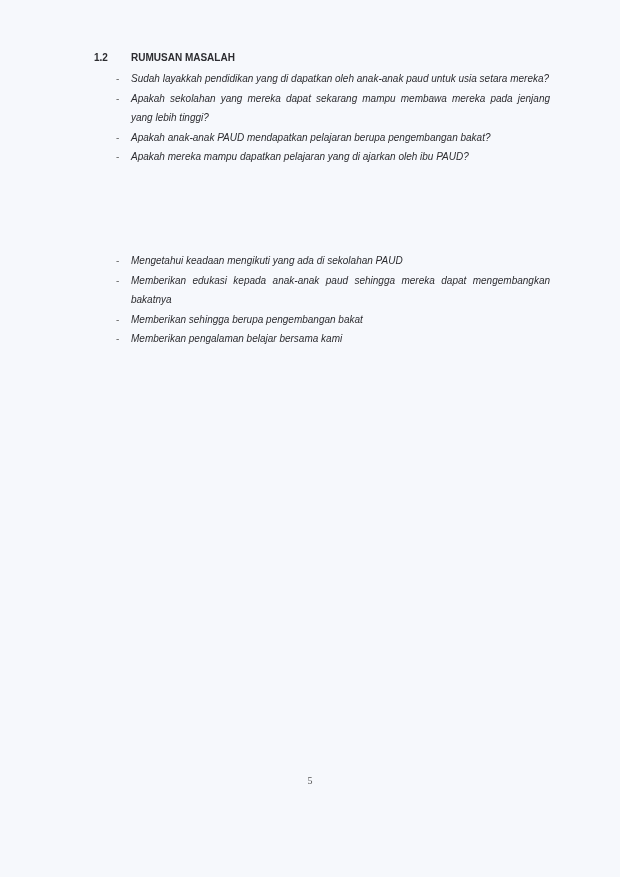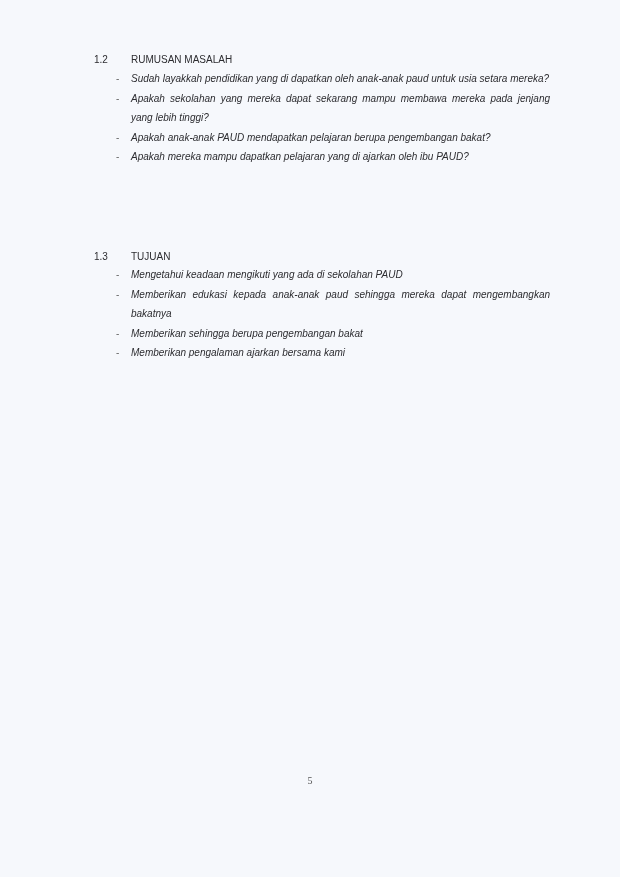--- a/index.html
+++ b/index.html
@@ -6,21 +6,21 @@
   body {
     width: 620px; height: 877px;
     background: #f6f8fc;
     font-family: "Liberation Sans", "DejaVu Sans", sans-serif;
     color: #2c2c30;
     position: relative;
     overflow: hidden;
   }
   .page { position: absolute; left: 0; top: 0; width: 620px; height: 877px; }
   .section { position: absolute; left: 94px; width: 456px; }
-  .heading { display: flex; font-weight: normal; font-size: 10px; height: 14px; align-items: center; }
+  .heading { display: flex; font-weight: bold; font-size: 10px; height: 14px; align-items: flex-start; }
   .heading .num { width: 37px; }
   .list { margin: 0; padding: 0; list-style: none; }
   .item { display: flex; font-size: 10px; line-height: 19.5px; }
   .dash { width: 37px; padding-left: 22px; box-sizing: border-box; color: #666; flex-shrink: 0; }
   .text { flex: 1; font-style: italic; }
   .just { text-align: justify; text-align-last: left; }
   .page-num {
     position: absolute; left: 0; width: 620px; top: 775px;
     text-align: center; font-family: "Liberation Serif", serif; font-size: 10px; color: #555;
   }
@@ -49,38 +49,34 @@
         <span class="text">Apakah anak-anak PAUD mendapatkan pelajaran berupa pengembangan bakat?</span>
       </li>
       <li class="item">
         <span class="dash">-</span>
         <span class="text">Apakah mereka mampu dapatkan pelajaran yang di ajarkan oleh ibu PAUD?</span>
       </li>
     </ul>
   </div>
 
   <div class="section" style="top:249px;">
-    <div class="heading">
-      <span class="num">1.3</span>
-      <span>TUJUAN</span>
-    </div>
     <ul class="list" style="margin-top:2px;">
       <li class="item">
         <span class="dash">-</span>
         <span class="text">Mengetahui keadaan mengikuti yang ada di sekolahan PAUD</span>
       </li>
       <li class="item">
         <span class="dash">-</span>
         <span class="text just">Memberikan edukasi kepada anak-anak paud sehingga mereka dapat mengembangkan bakatnya</span>
       </li>
       <li class="item">
         <span class="dash">-</span>
         <span class="text">Memberikan sehingga berupa pengembangan bakat</span>
       </li>
       <li class="item">
         <span class="dash">-</span>
-        <span class="text">Memberikan pengalaman ajarkan bersama kami</span>
+        <span class="text">Memberikan pengalaman belajar bersama kami</span>
       </li>
     </ul>
   </div>
 
   <div class="page-num">5</div>
 </div>
 
 </body></html>

